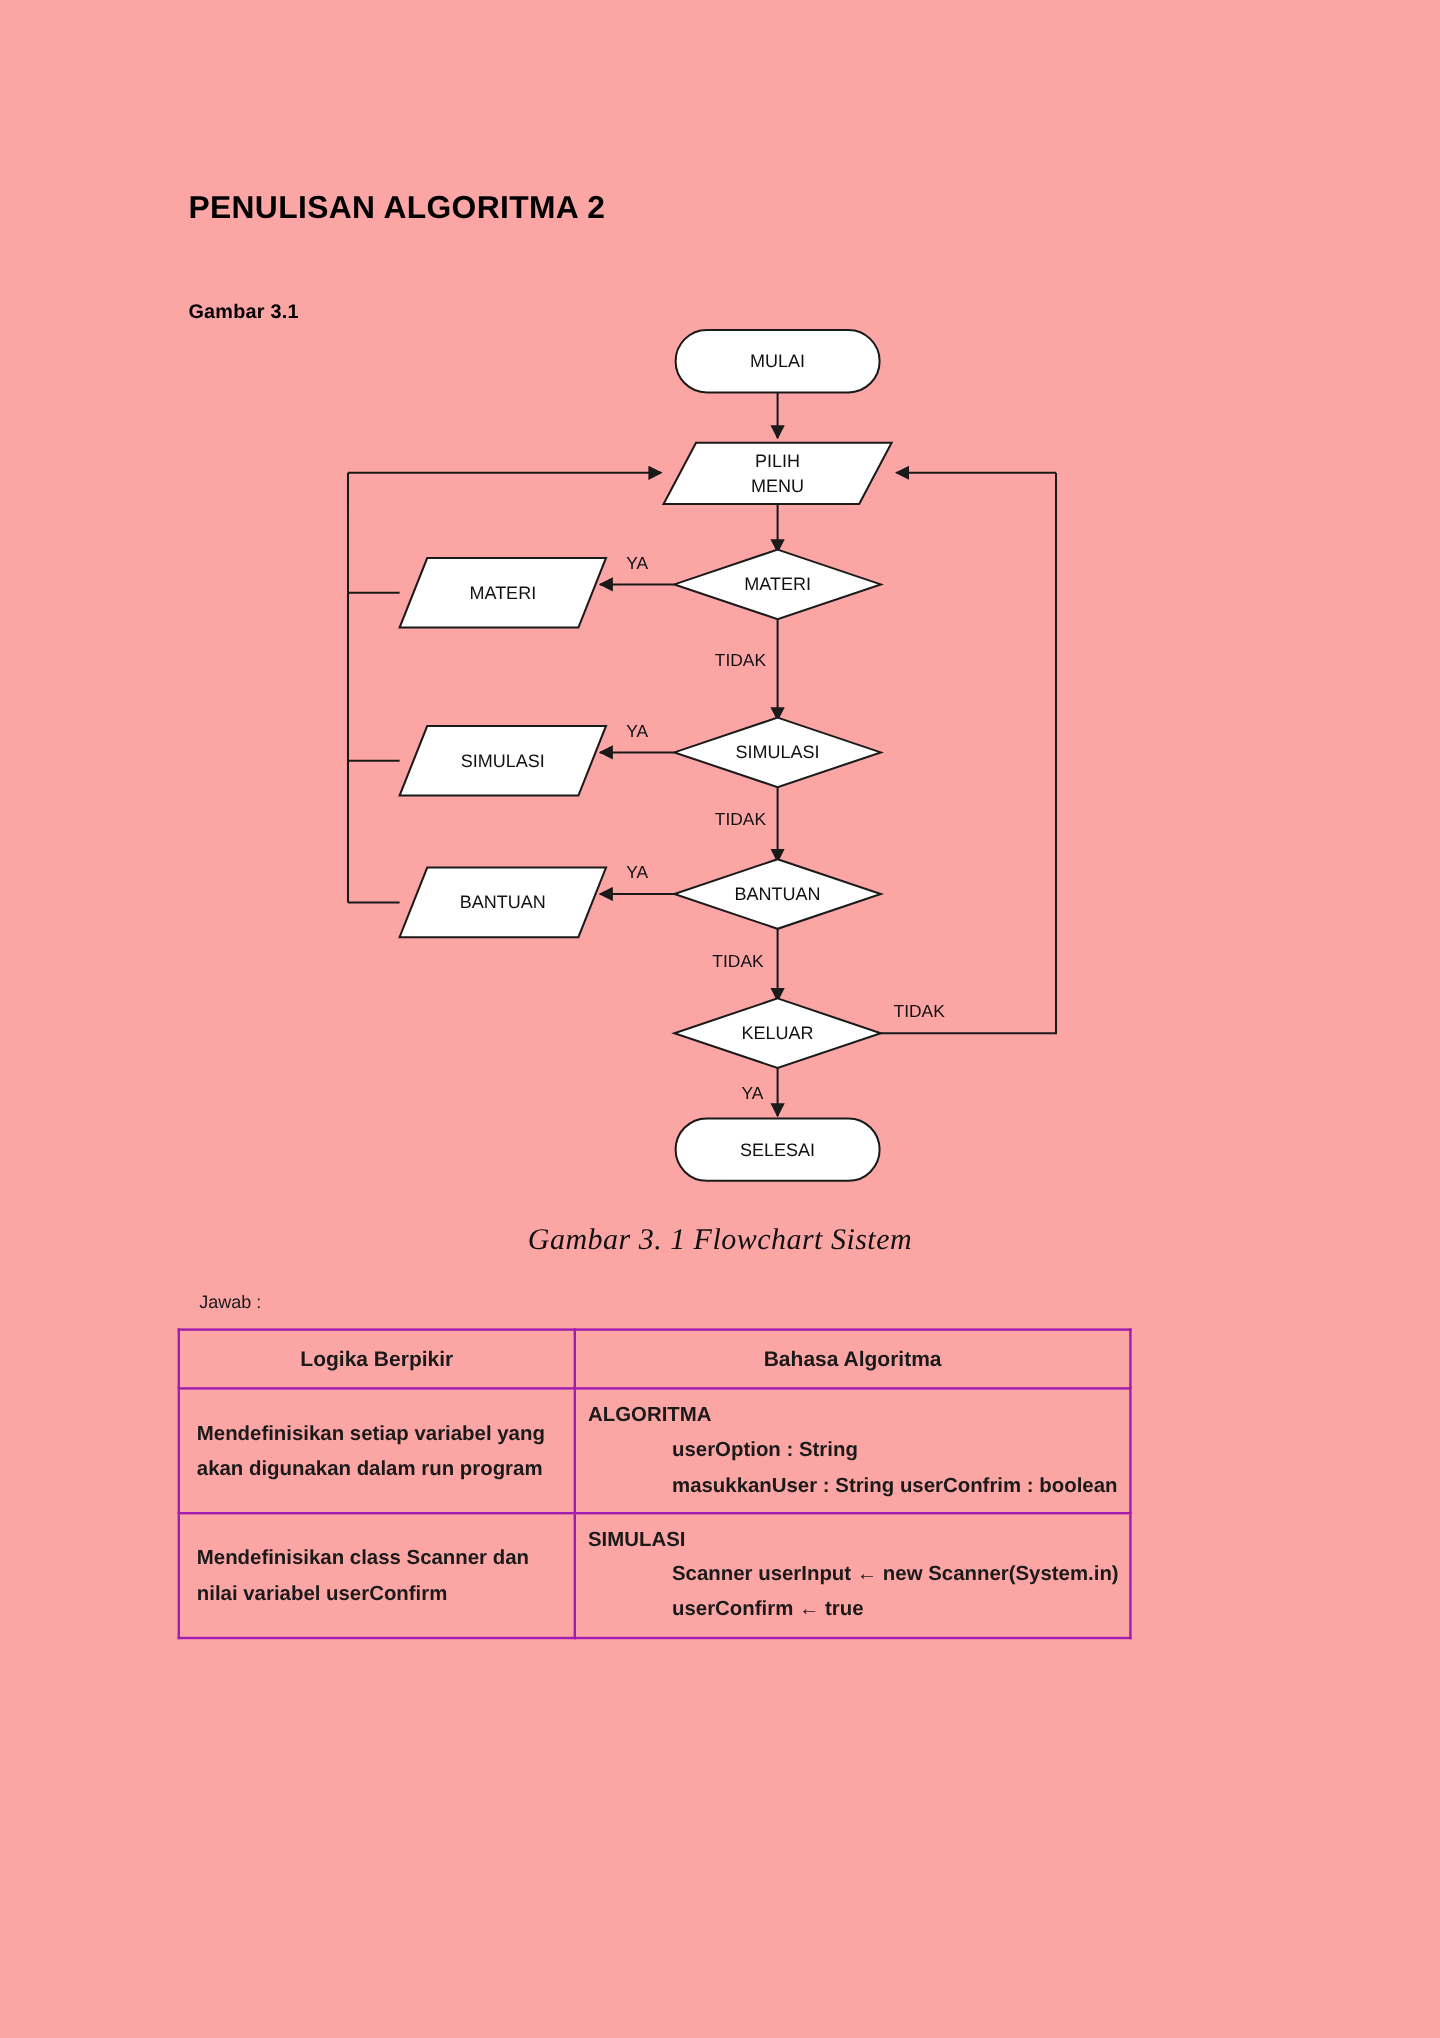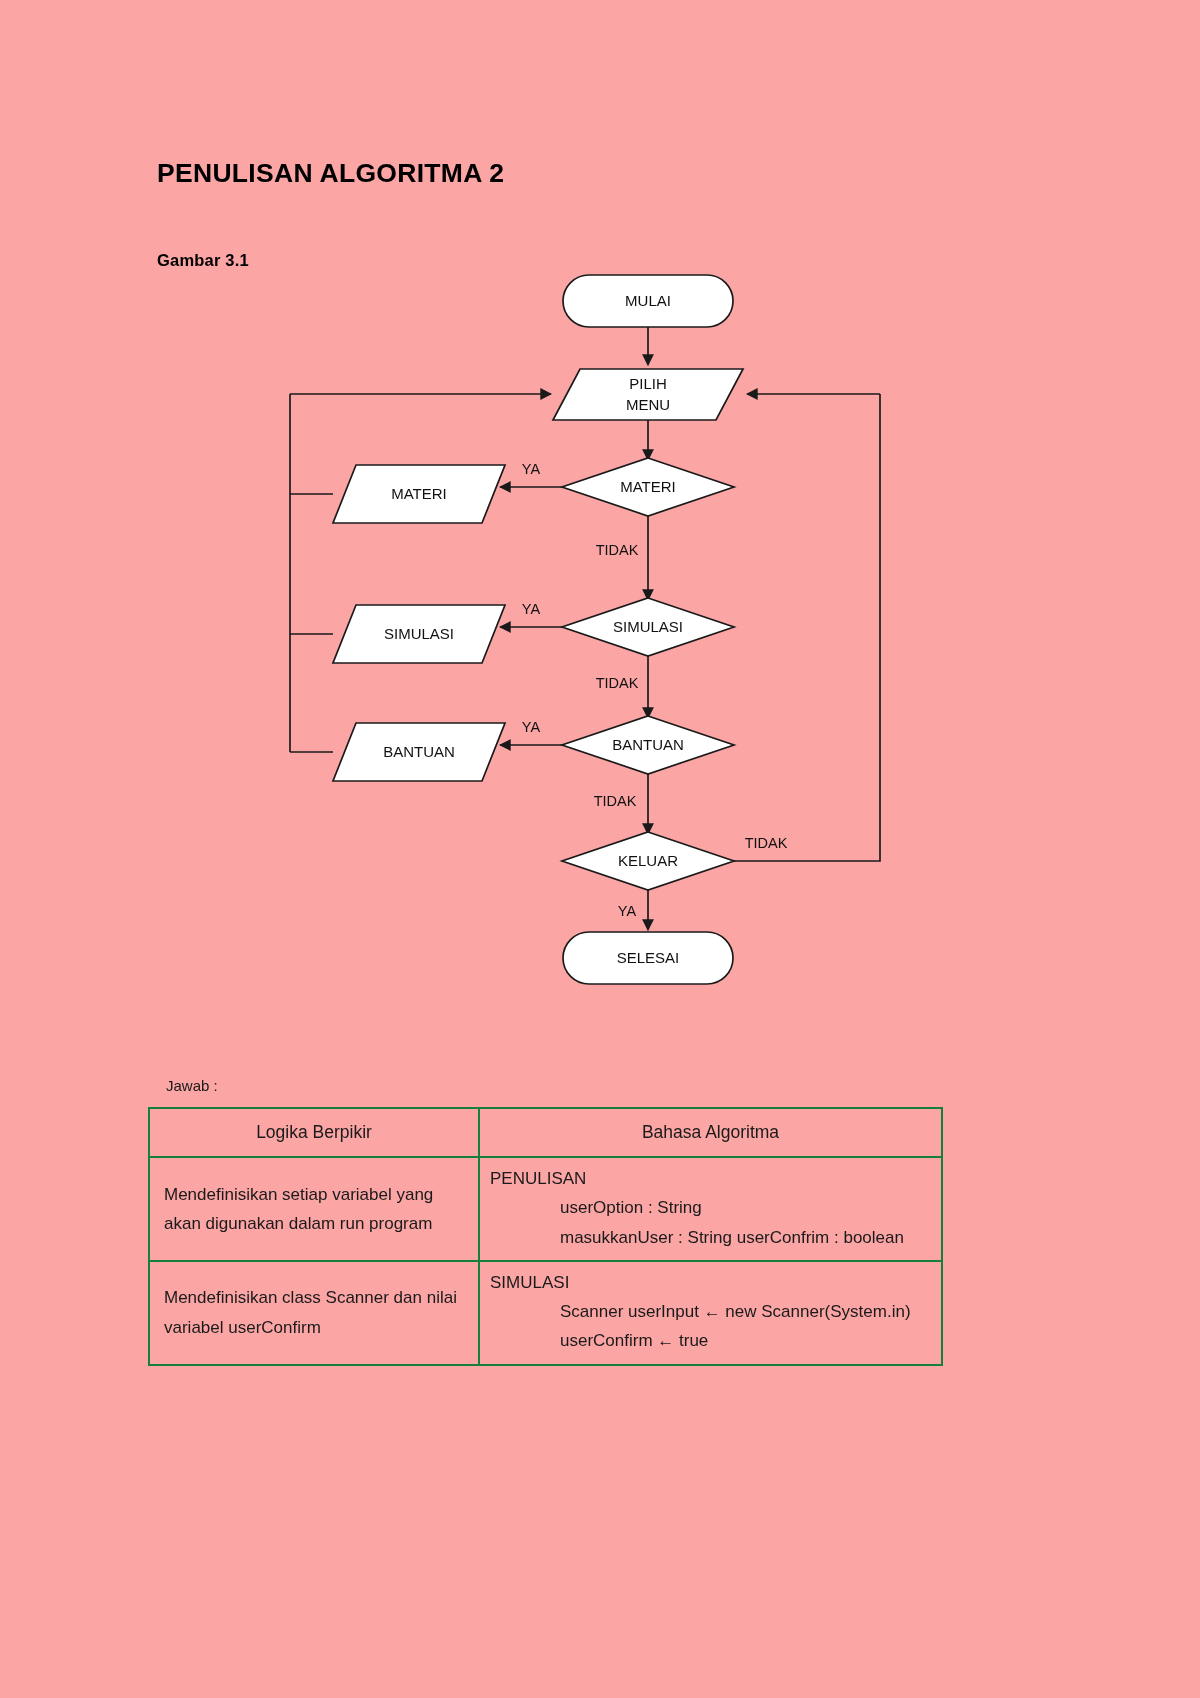--- a/index.html
+++ b/index.html
@@ -86,22 +86,22 @@
   table.algo-table {
     position: absolute;
     left: 148px;
     top: 1107px;
     width: 793px;
     border-collapse: collapse;
     table-layout: fixed;
   }
   table.algo-table th,
   table.algo-table td {
-    border: 2px solid #15803d;
-    font-weight: normal;
+    border: 2px solid #a21caf;
+    font-weight: bold;
     font-size: 17px;
     color: #1a1a1a;
     vertical-align: middle;
     line-height: 1.72;
   }
   table.algo-table th {
     text-align: center;
     padding: 8px 6px 9px 6px;
     font-size: 17.5px;
   }
@@ -222,39 +222,40 @@
       <text class="fc-edge-label" x="367" y="289">TIDAK</text>
       <text class="fc-edge-label" x="281" y="348">YA</text>
       <text class="fc-edge-label" x="367" y="422">TIDAK</text>
       <text class="fc-edge-label" x="281" y="466">YA</text>
       <text class="fc-edge-label" x="365" y="540">TIDAK</text>
       <text class="fc-edge-label" x="516" y="582">TIDAK</text>
       <text class="fc-edge-label" x="377" y="650">YA</text>
     </svg>
   </div>
 
+  <div class="fig-caption">Gambar 3. 1 Flowchart Sistem</div>
 
   <div class="answer-label">Jawab :</div>
 
   <table class="algo-table">
     <colgroup>
       <col class="col-left">
       <col class="col-right">
     </colgroup>
     <thead>
       <tr>
         <th>Logika Berpikir</th>
         <th>Bahasa Algoritma</th>
       </tr>
     </thead>
     <tbody>
       <tr>
         <td class="logic-cell">Mendefinisikan setiap variabel yang akan digunakan dalam run program</td>
         <td class="algo-cell">
-          <span class="algo-head">PENULISAN</span>
+          <span class="algo-head">ALGORITMA</span>
           <span class="algo-line">userOption : String</span>
           <span class="algo-line">masukkanUser : String userConfrim : boolean</span>
         </td>
       </tr>
       <tr>
         <td class="logic-cell">Mendefinisikan class Scanner dan nilai variabel userConfirm</td>
         <td class="algo-cell">
           <span class="algo-head">SIMULASI</span>
           <span class="algo-line">Scanner userInput ← new Scanner(System.in)</span>
           <span class="algo-line">userConfirm ← true</span>

